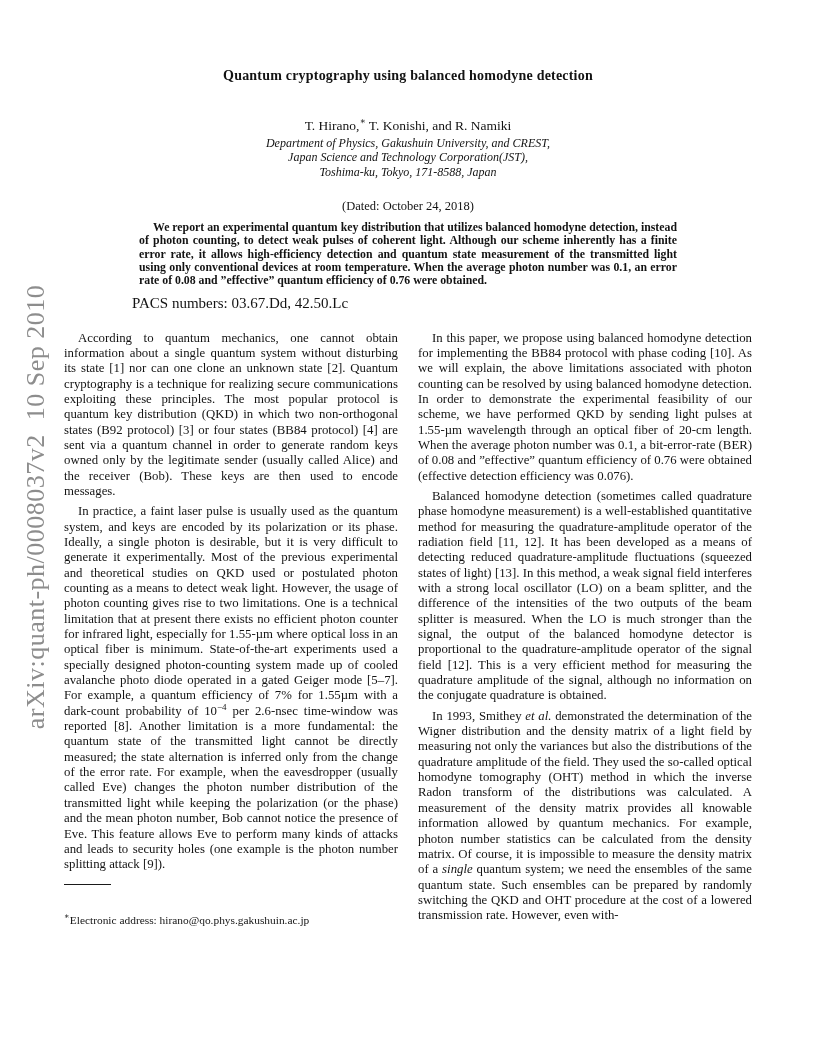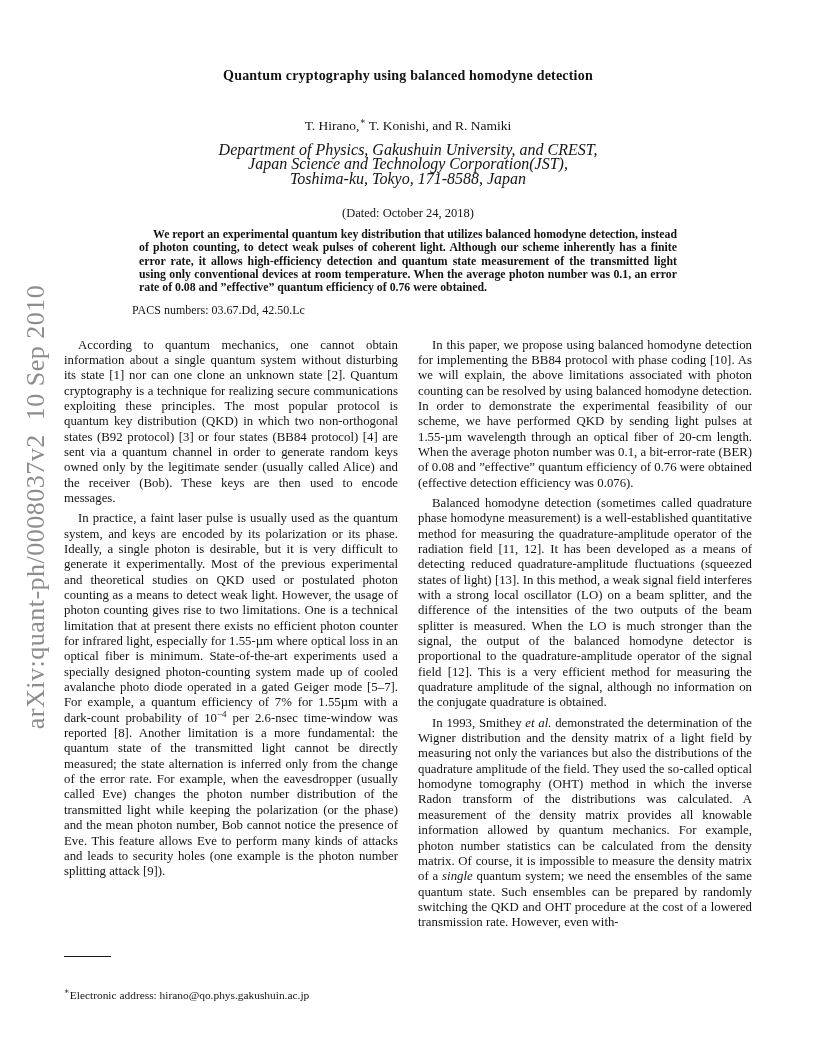--- a/index.html
+++ b/index.html
@@ -24,58 +24,58 @@
   .header { text-align:center; }
   .title {
     margin:66px 60px 0;
     font-size:14px;
     line-height:20px;
     font-weight:bold;
     letter-spacing:0.2px;
   }
   .authors { margin-top:28px; font-size:13.5px; line-height:15px; }
   .authors sup { font-size:9px; }
-  .affiliation { margin-top:10px; font-style:italic; font-size:16px; line-height:14.6px; }
+  .affiliation { margin-top:3px; font-style:italic; font-size:12px; line-height:14.6px; }
   .dated { margin-top:20px; font-size:12.5px; line-height:14px; }
   .abstract {
     width:552px;
     margin:8px auto 0;
     font-size:11.8px;
     line-height:13.2px;
     text-align:justify;
   }
   .abstract p { margin:7px; text-indent:14px;font-weight:bold; }
   .pacs {
     width:552px;
     margin:10px auto 0;
-    font-size:12px;
+    font-size:15px;
     line-height:13.2px;
     text-align:left;
   }
   .cols {
     display:flex;
     gap:20px;
     margin:20px 64px 0;
   }
   .col { width:337px; }
   .col p {
     margin:0 0 5px;
     font-size:12.8px;
     line-height:15.35px;
     text-align:justify;
     text-indent:14px;
   }
   .col p sup { font-size:9px; line-height:0; }
   .col p em { font-style:italic; }
   .footnote {
     position:absolute;
-    left:64px; top:956px;
+    left:64px; top:884px;
     width:337px;
     font-size:11.4px;
-    line-height:20px;
+    line-height:15px;
   }
   .footnote-rule {
     width:47px; height:0;
     border-top:1.2px solid #1a1a1a;
   }
   .footnote-line { margin-top:24px; }
   .footnote-line sup { font-size:8.5px; }
 </style>
 </head>
 <body>

